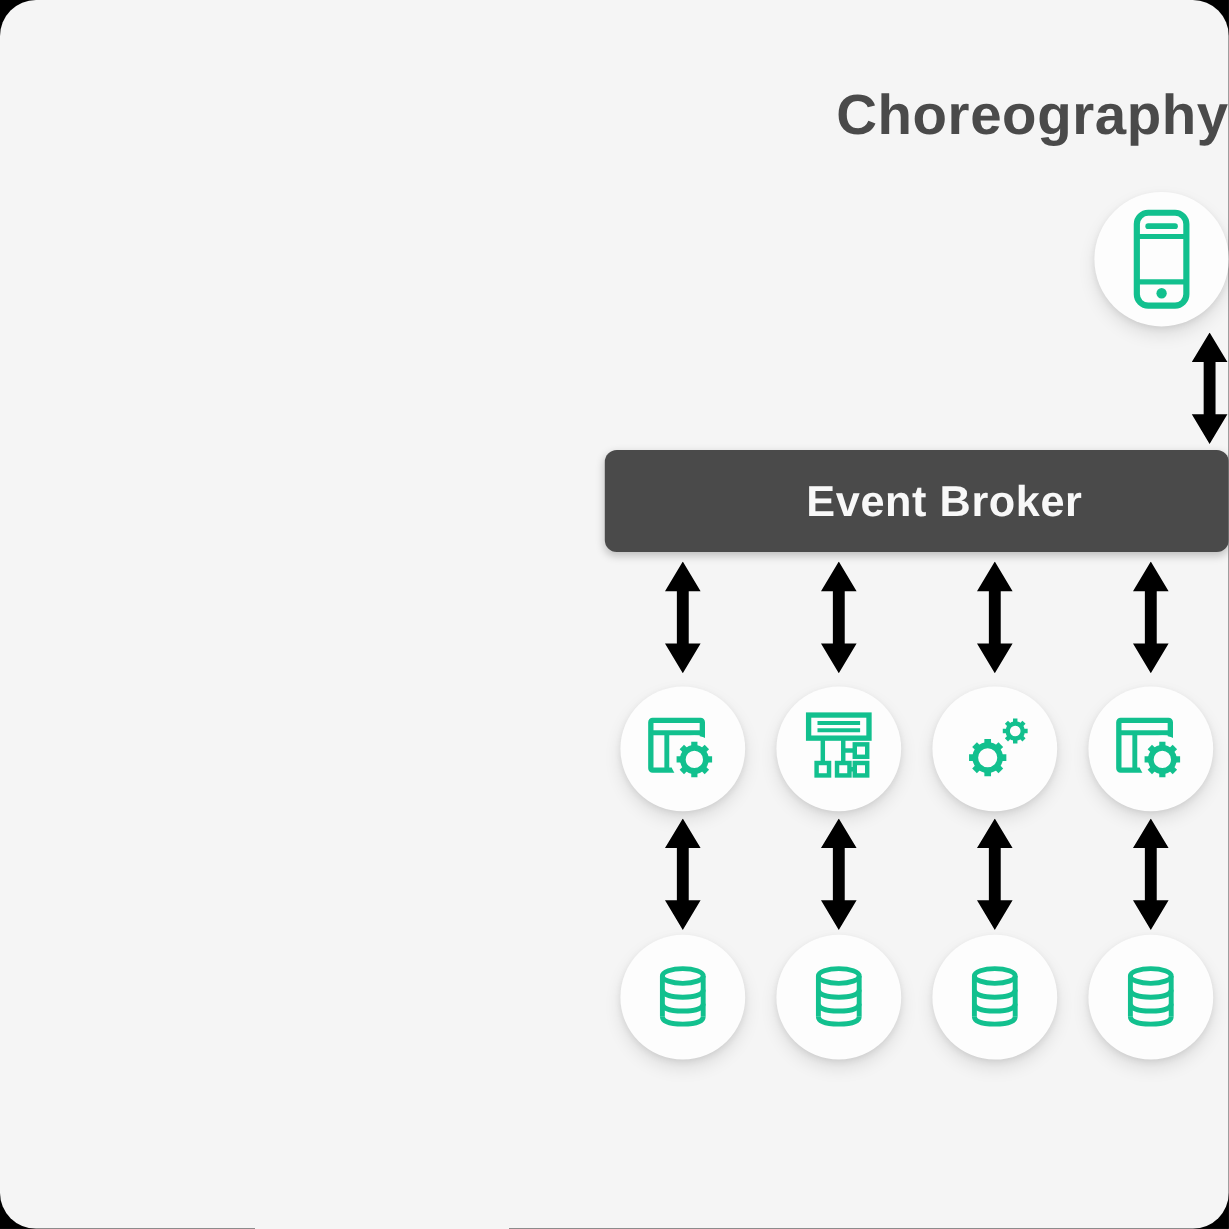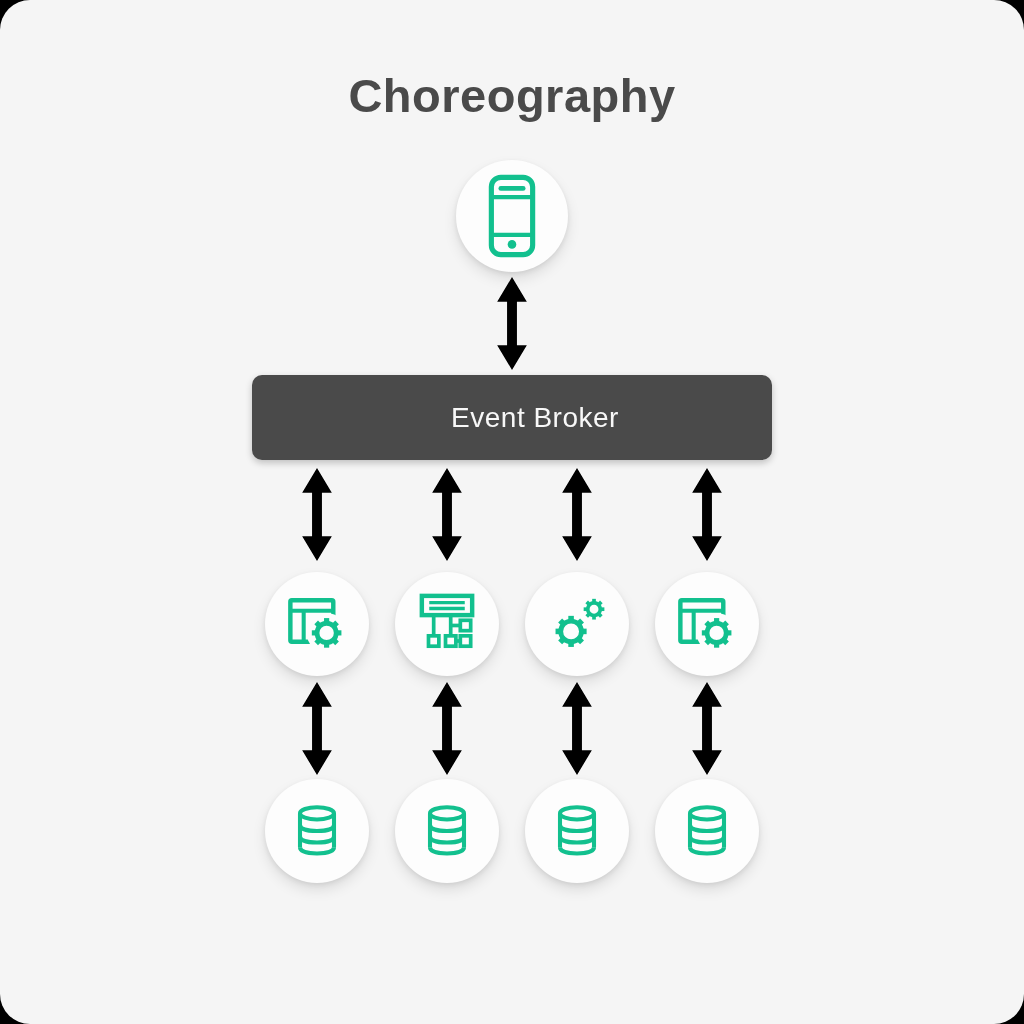--- a/index.html
+++ b/index.html
@@ -11,21 +11,21 @@
   .canvas {
     position: relative;
     width: 1024px;
     height: 1024px;
     margin: 0 auto;
     background: #f5f5f5;
     border-radius: 30px;
     overflow: hidden;
     display: flex;
     flex-direction: column;
-    align-items: center;
+    align-items: flex-end;
   }
   .title {
     margin: 68px 0 0 0;
     font-size: 47px;
     font-weight: 700;
     color: #4a4a4a;
     letter-spacing: 0.5px;
     line-height: 1.2;
   }
   .node {
@@ -46,22 +46,22 @@
     height: 85px;
     background: #4a4a4a;
     border-radius: 10px;
     display: flex;
     align-items: center;
     justify-content: center;
     box-shadow: 0 3px 7px rgba(0,0,0,0.22);
   }
   .broker-label {
     color: #f8f8f8;
-    font-size: 28px;
-    font-weight: 400;
+    font-size: 36px;
+    font-weight: 700;
     letter-spacing: 0.5px;
     margin-left: 46px;
   }
   .columns {
     margin-top: 8px;
     width: 520px;
     display: grid;
     grid-template-columns: repeat(4, 130px);
   }
   .column {

